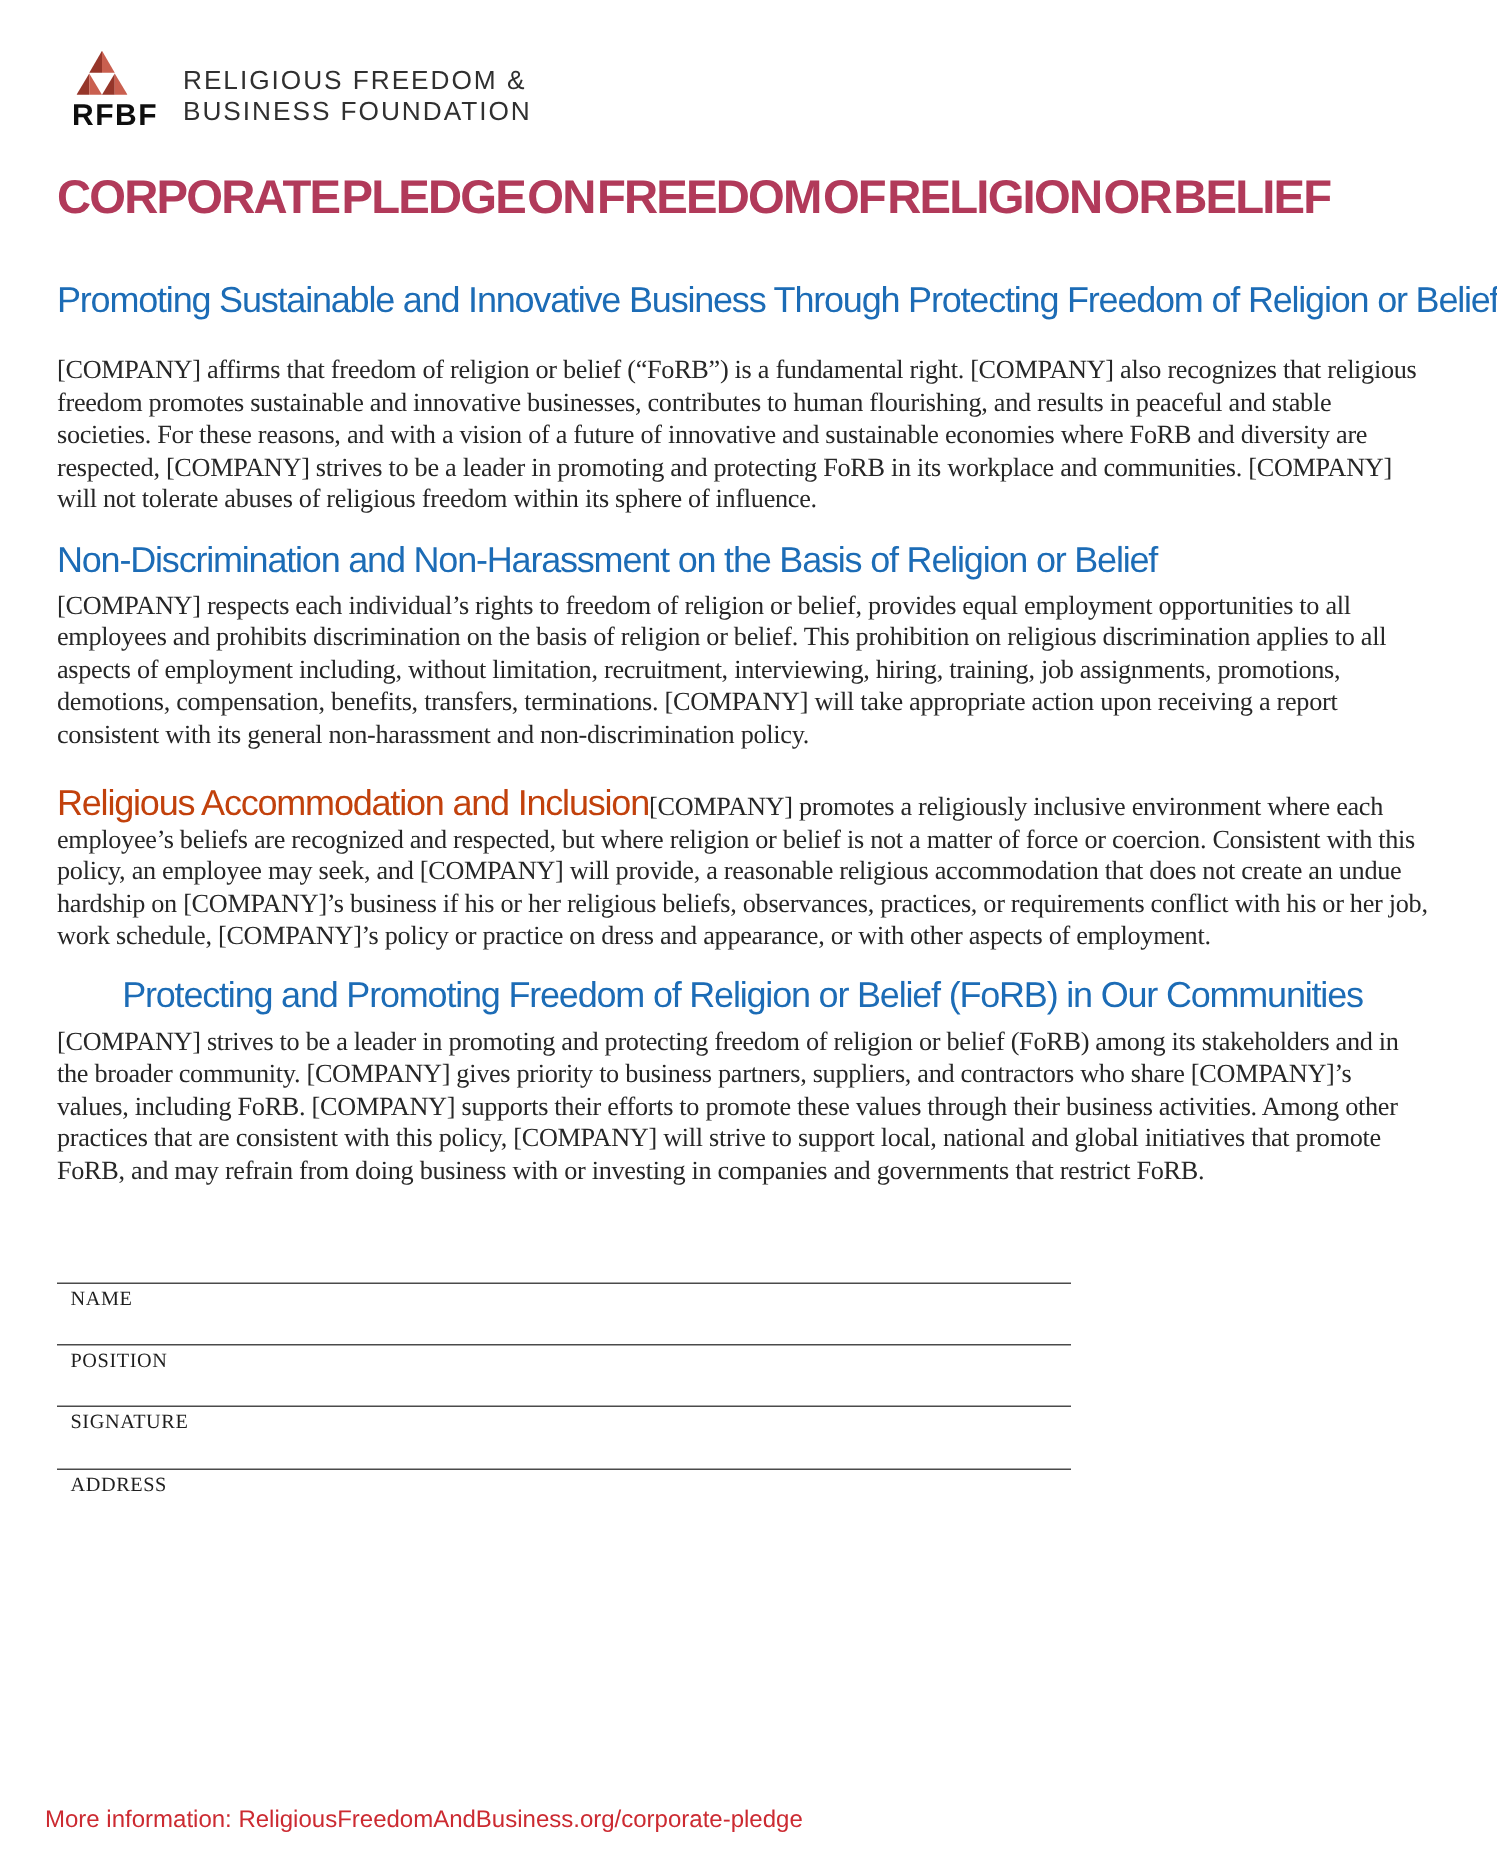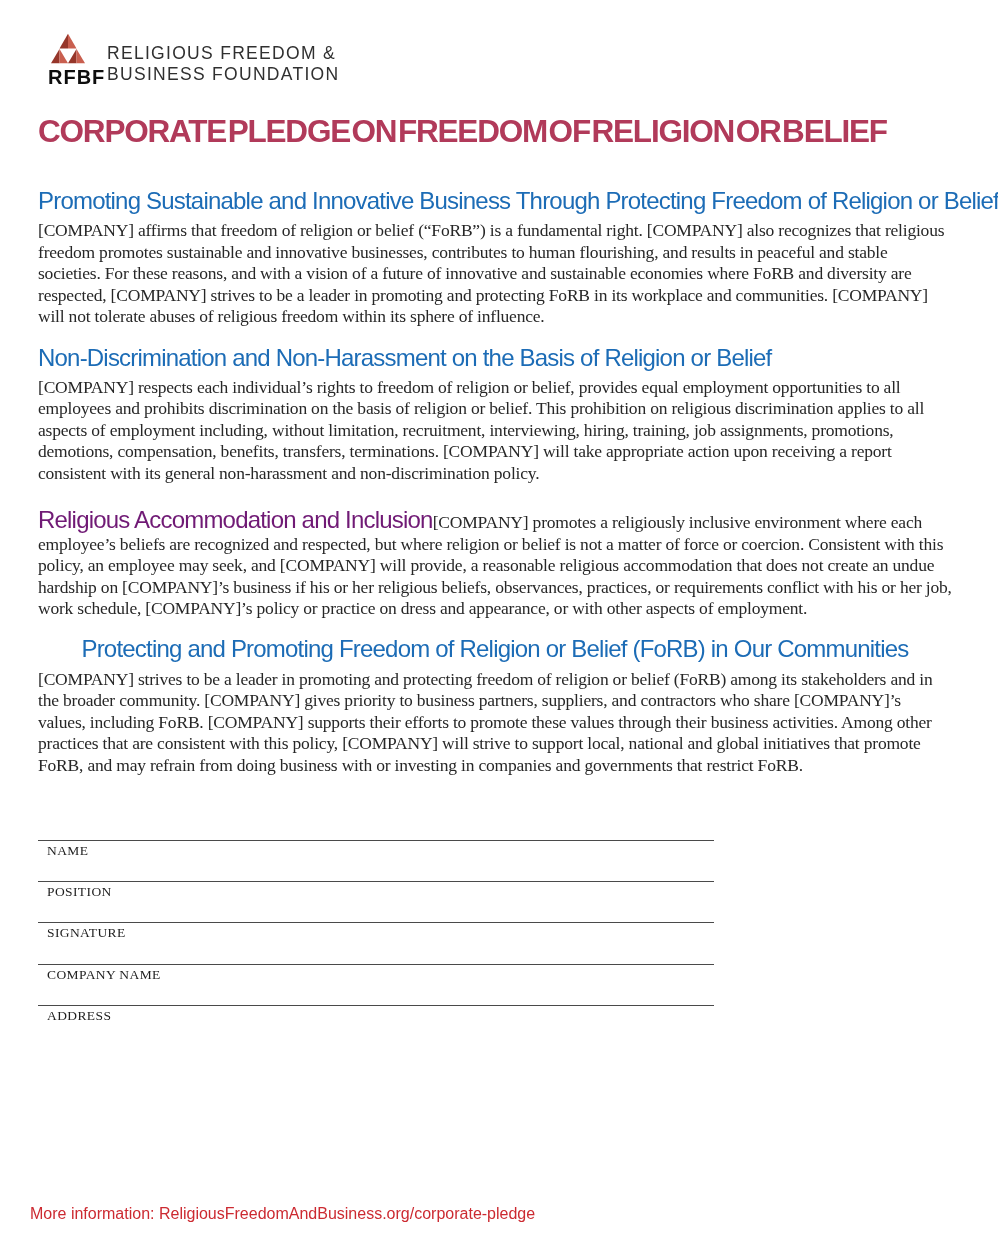--- a/index.html
+++ b/index.html
@@ -12,21 +12,21 @@
   }
 
   
   .logo-tri { position:absolute; left:51px; top:31px; }
   .logo-abbr {
     position:absolute; left:48px; top:66px;
     font-family:"Liberation Sans", sans-serif;
     font-weight:700; font-size:20px; letter-spacing:1px; color:#0e0e0e;
   }
   .logo-org {
-    position:absolute; left:107px; top:43px;
+    position:absolute; left:122px; top:43px;
     font-family:"Liberation Sans", sans-serif;
     font-size:17.5px; line-height:21px; letter-spacing:1.3px; color:#303030;
   }
 
   
   .content {
     position:absolute; left:38px; top:0; width:914px;
     padding-top:113px;
   }
 
@@ -54,30 +54,30 @@
   .h4-gap { margin-top:15px;text-align:center; }
 
   .body-par {
     margin:0;
     font-family:"Liberation Serif", serif;
     font-size:17.5px; line-height:21.5px;
     letter-spacing:-0.2px;
     color:#272727;
     text-align:left;
   }
-  .p1-gap { margin-top:5px; }
+  .p1-gap { margin-top:21px; }
   .p2-gap { margin-top:5px; }
   .p3-gap { margin-top:25px; }
   .p4-gap { margin-top:6px; }
 
   .heading-inline {
     font-family:"Liberation Sans", sans-serif;
     font-size:24px;
     letter-spacing:-0.8px;
-    color:#701a75;
+    color:#c2410c;
   }
 
   
   .sig-form { margin-top:64px; width:676px; }
   .field {
     border-top:1.4px solid #4a4a4a;
     height:41.2px;
     box-sizing:border-box;
   }
   .field-label {
@@ -134,23 +134,20 @@
       <div class="field">
         <span class="field-label">NAME</span>
       </div>
       <div class="field">
         <span class="field-label">POSITION</span>
       </div>
       <div class="field">
         <span class="field-label">SIGNATURE</span>
       </div>
       <div class="field">
-        <span class="field-label">COMPANY NAME</span>
-      </div>
-      <div class="field">
         <span class="field-label">ADDRESS</span>
       </div>
     </div>
 
   </div>
 
   <a class="footer-link" href="#">More information: ReligiousFreedomAndBusiness.org/corporate-pledge</a>
 
 </div>
 

